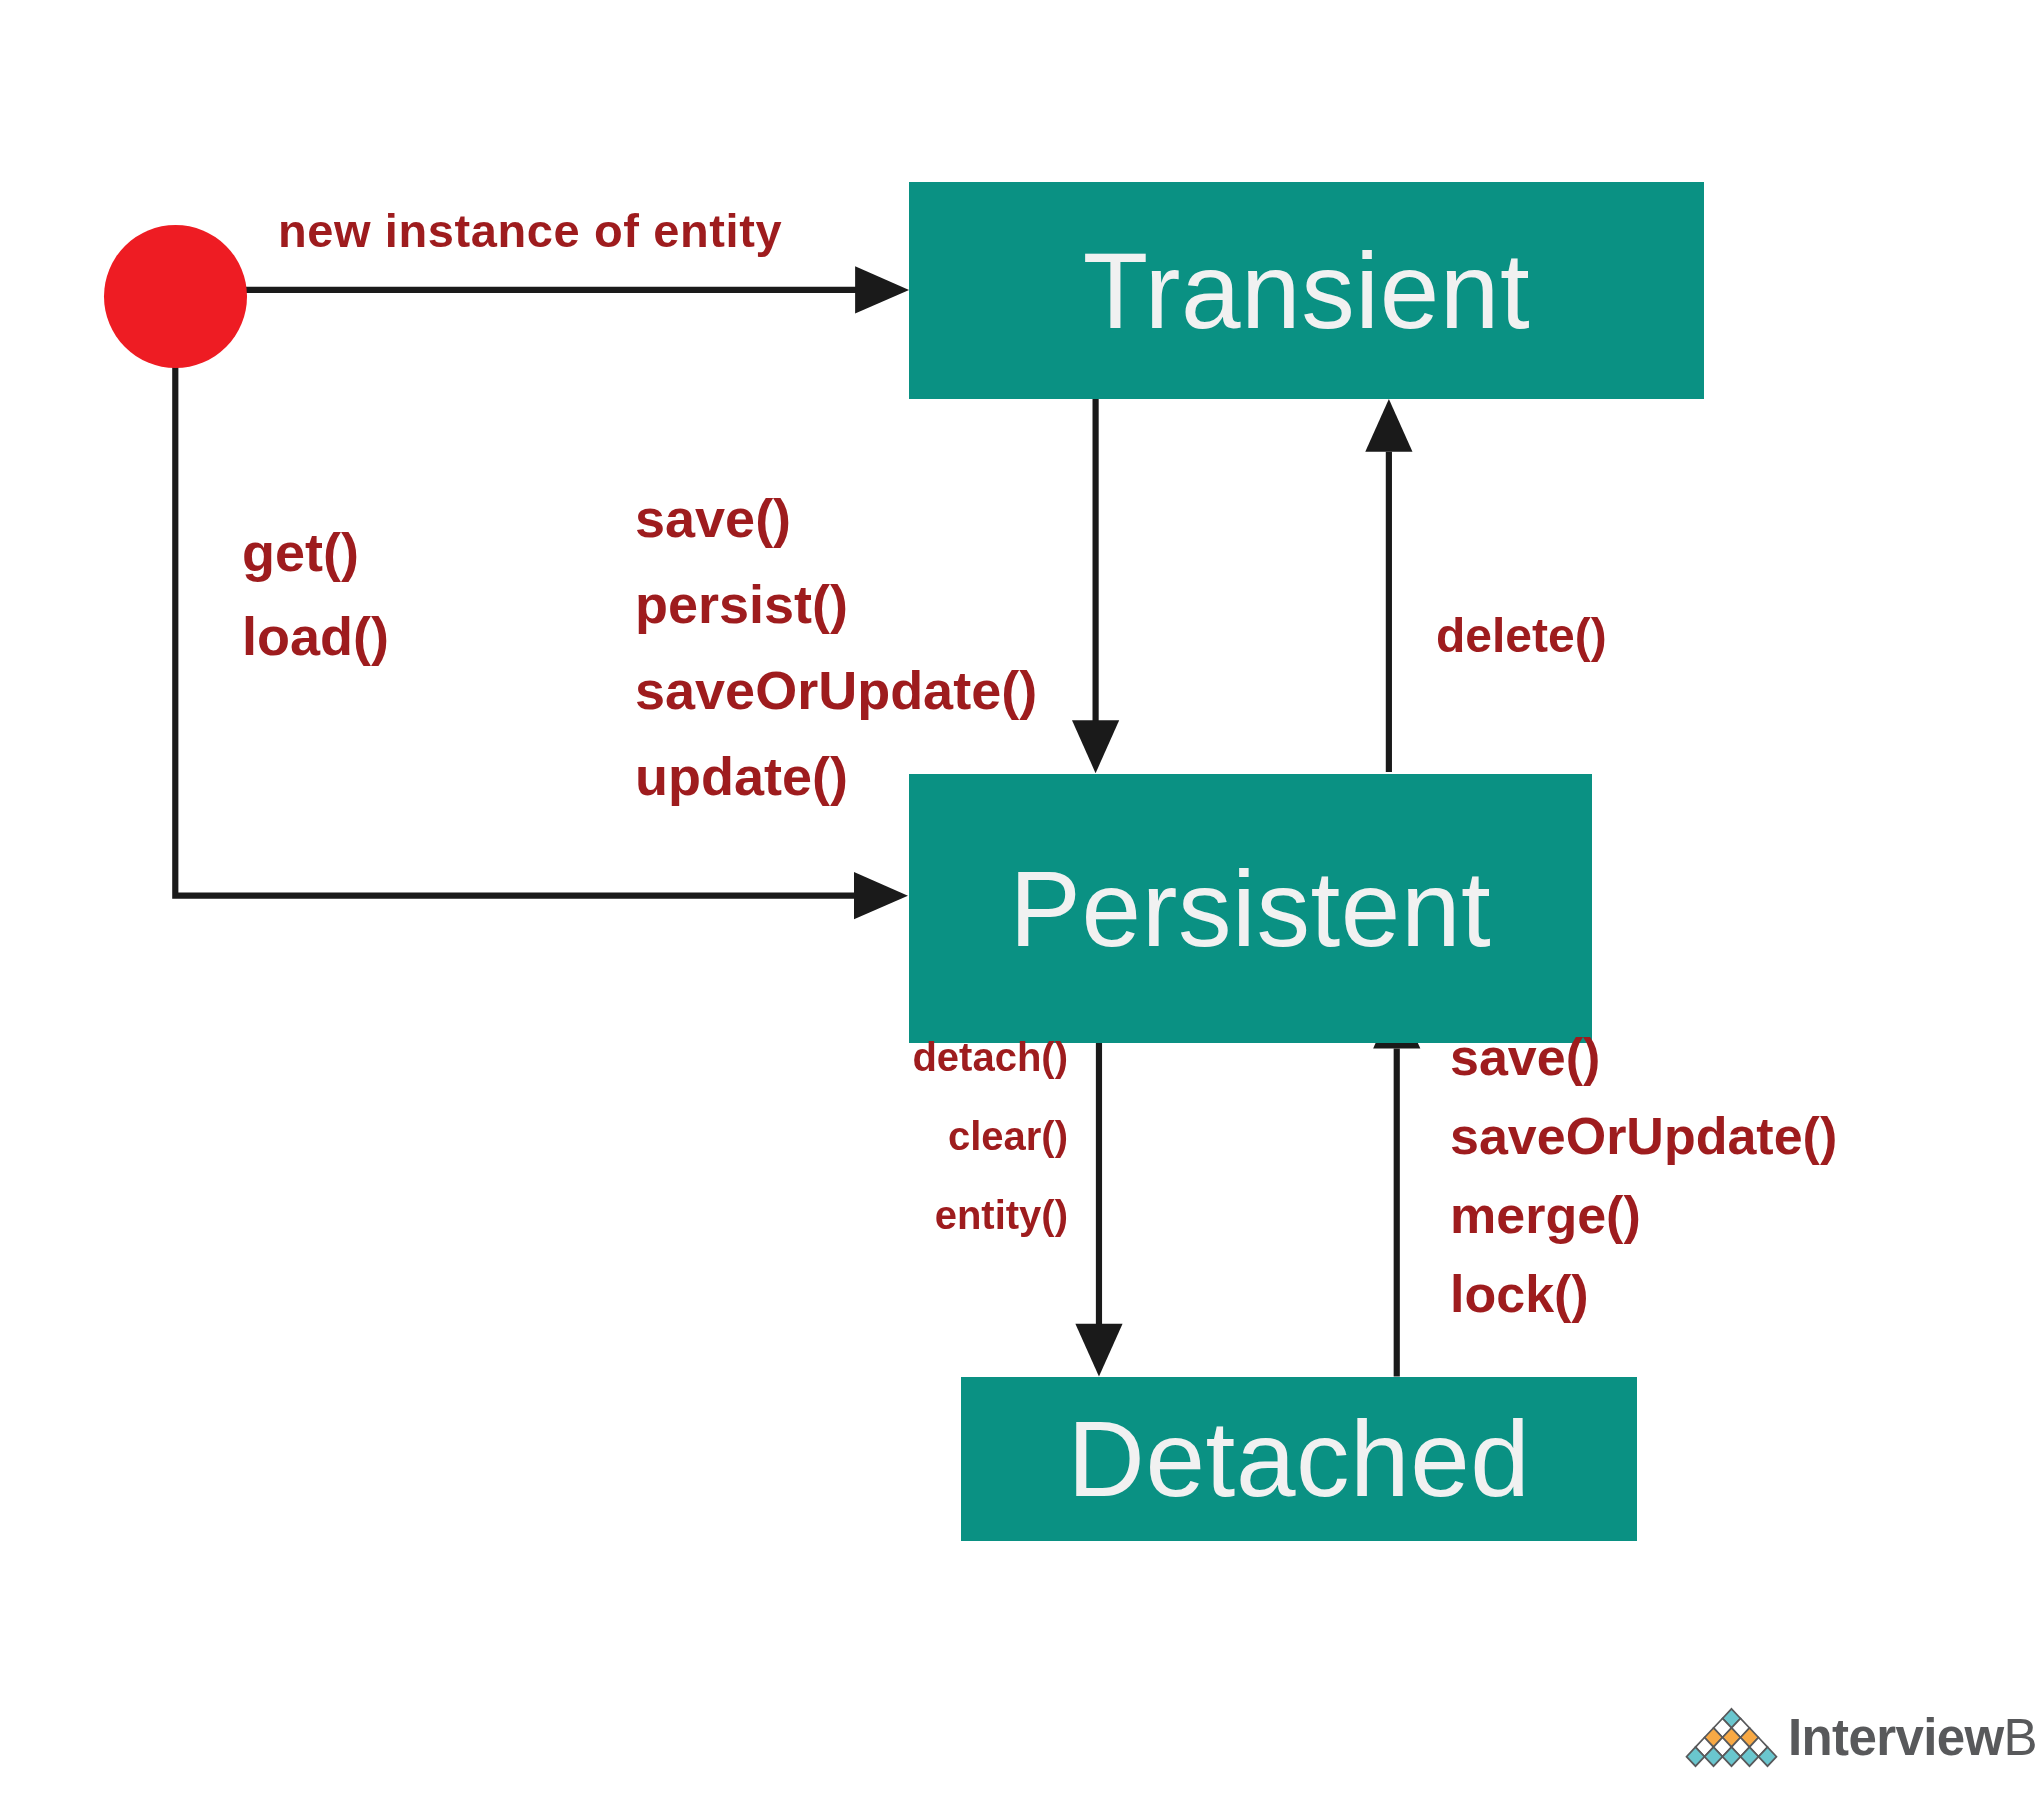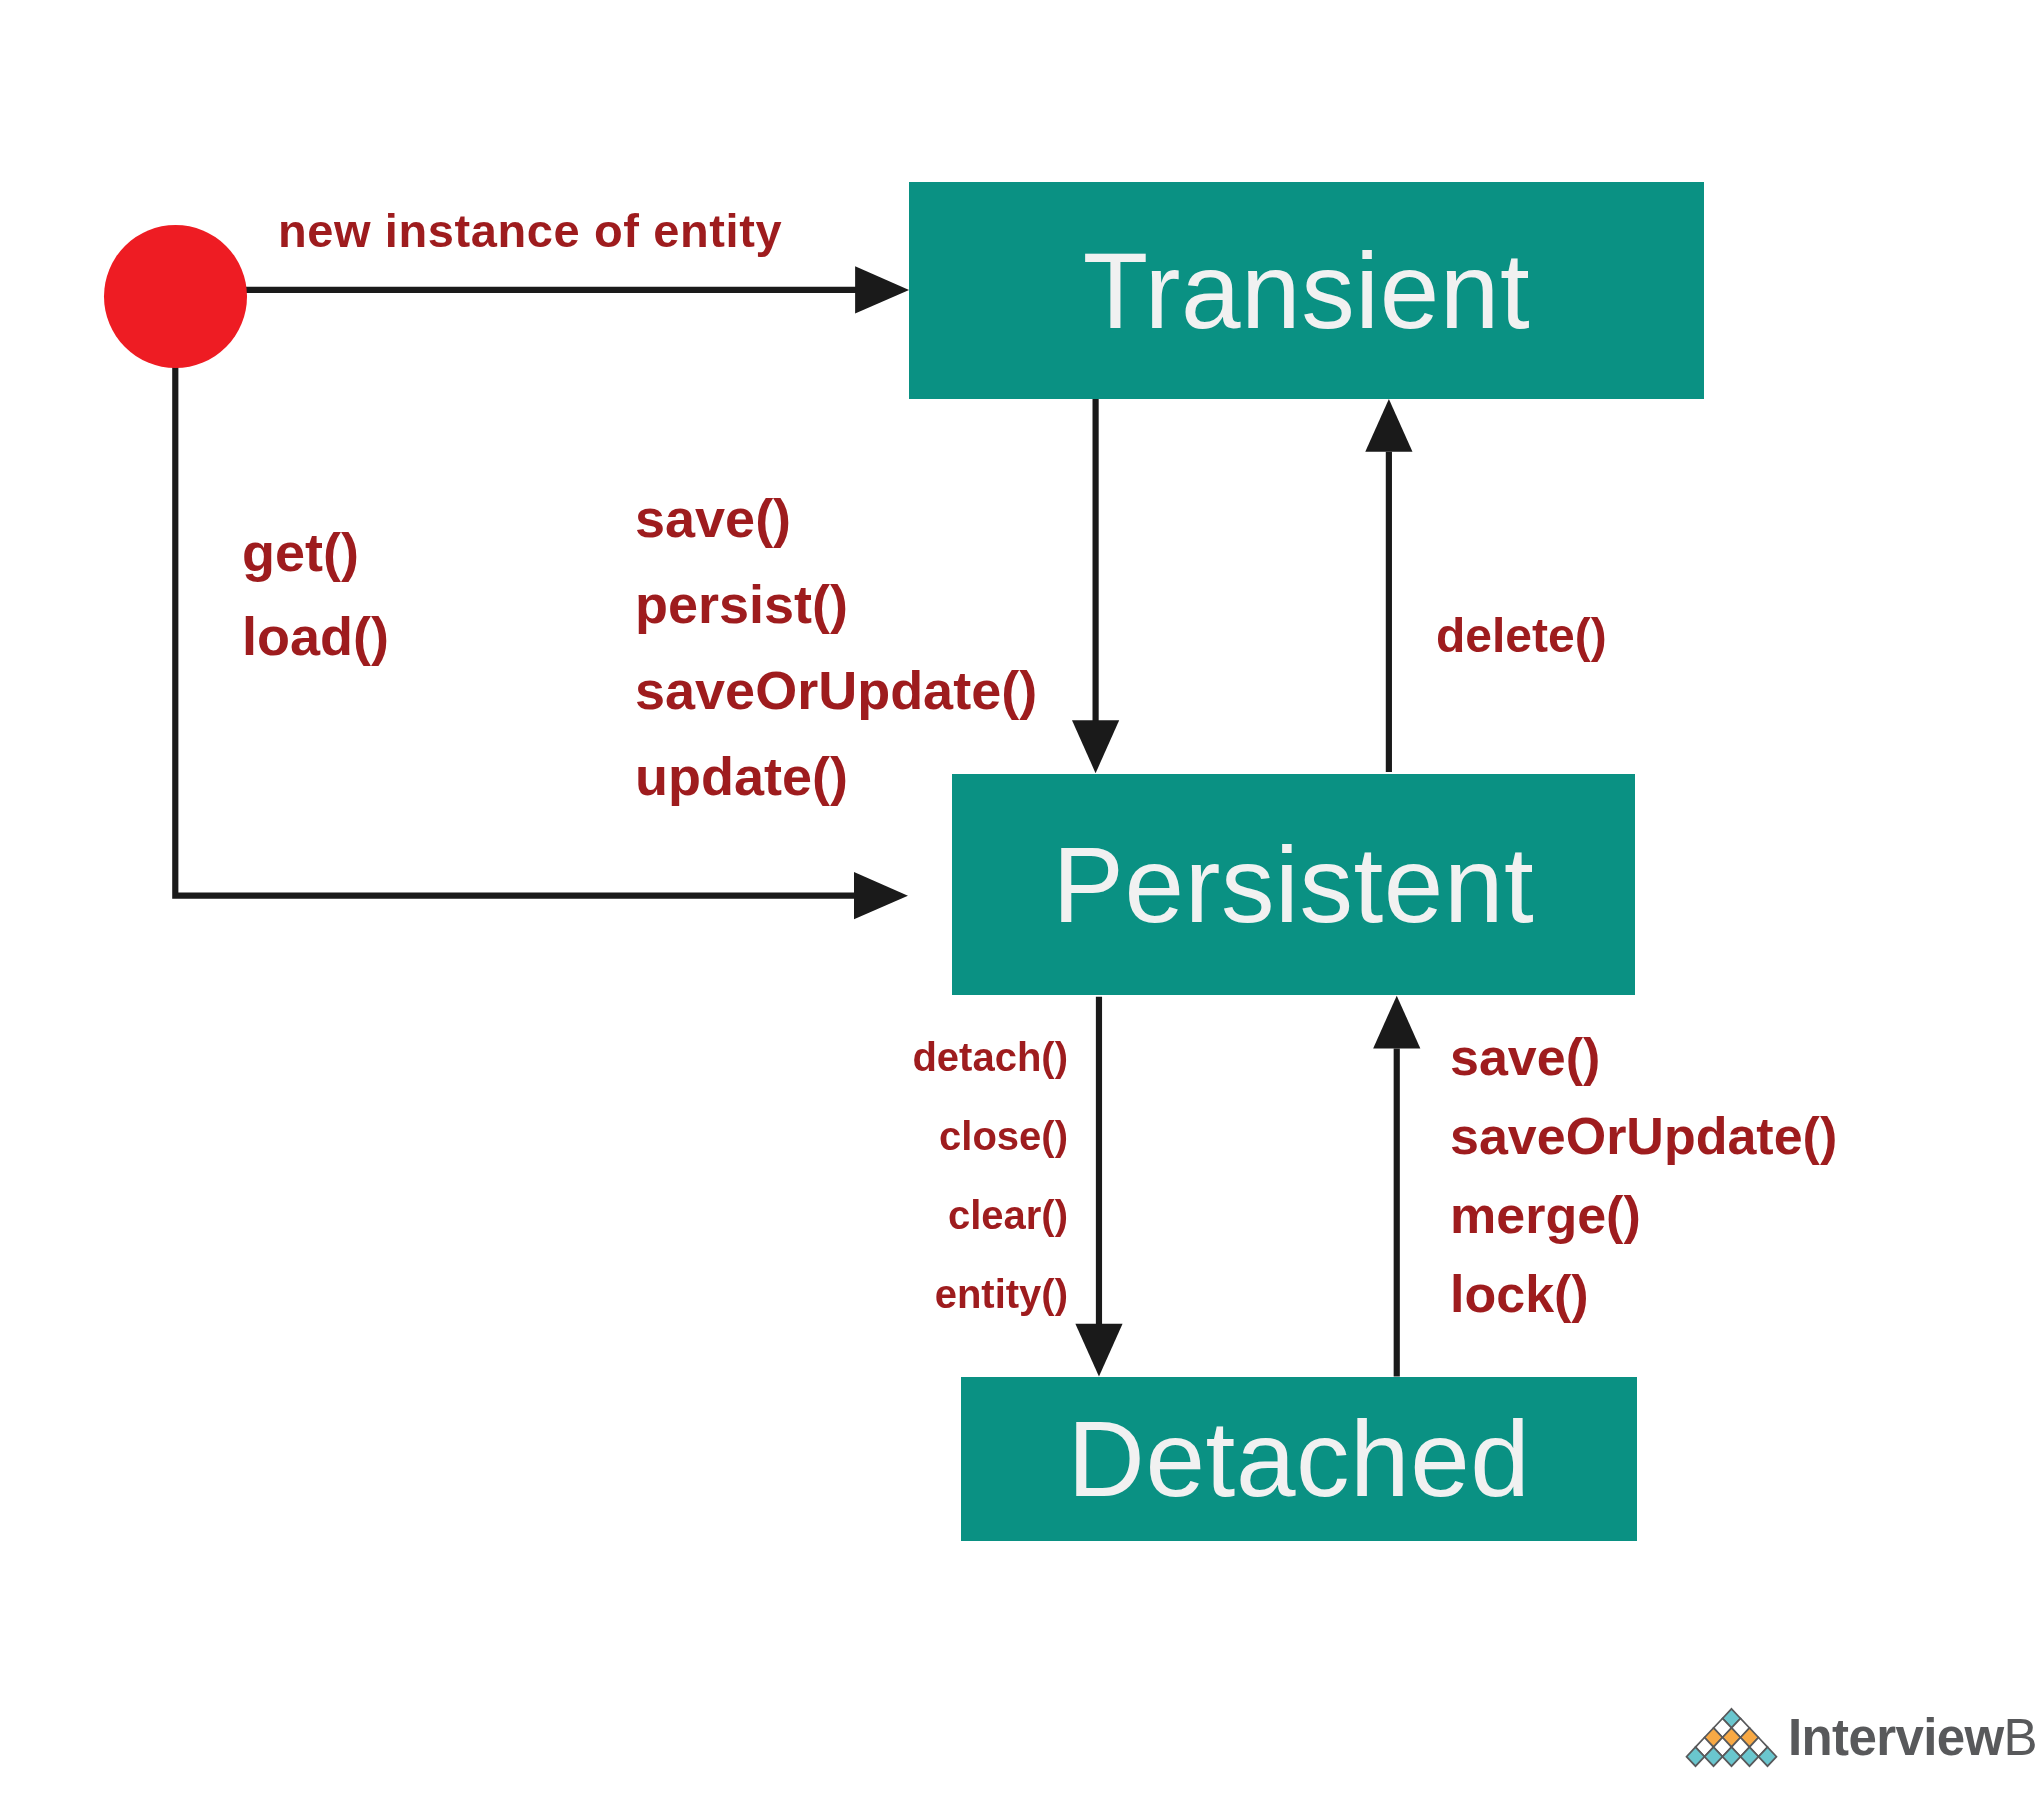--- a/index.html
+++ b/index.html
@@ -26,21 +26,21 @@
     background: var(--state-box, #0a9183);
     display: flex;
     align-items: center;
     justify-content: center;
     color: var(--state-text, #f1f1f1);
     font-size: 107px;
     font-weight: 400;
     letter-spacing: 0.6px;
   }
   .state.transient  { left: 909px; top: 182px;  width: 795px; height: 217px; }
-  .state.persistent { left: 909px; top: 774px; width: 683px; height: 221px; margin-left: 43px; }
+  .state.persistent { left: 909px; top: 774px; width: 683px; height: 269px; }
   .state.detached   { left: 961px; top: 1377px; width: 676px; height: 164px; }
 
   .label {
     position: absolute;
     color: var(--method-text, #9e1c1e);
     font-weight: 600;
     white-space: nowrap;
   }
   .start-label { left: 278px; top: 203px; font-size: 47px; letter-spacing: 0.6px; }
 
@@ -127,21 +127,20 @@
     <div>saveOrUpdate()</div>
     <div>update()</div>
   </div>
 
   <div class="methods m-delete">
     <div>delete()</div>
   </div>
 
   <div class="methods m-detach">
     <div>detach()</div>
-    <div>close()</div>
     <div>clear()</div>
     <div>entity()</div>
   </div>
 
   <div class="methods m-reattach">
     <div>save()</div>
     <div>saveOrUpdate()</div>
     <div>merge()</div>
     <div>lock()</div>
   </div>

